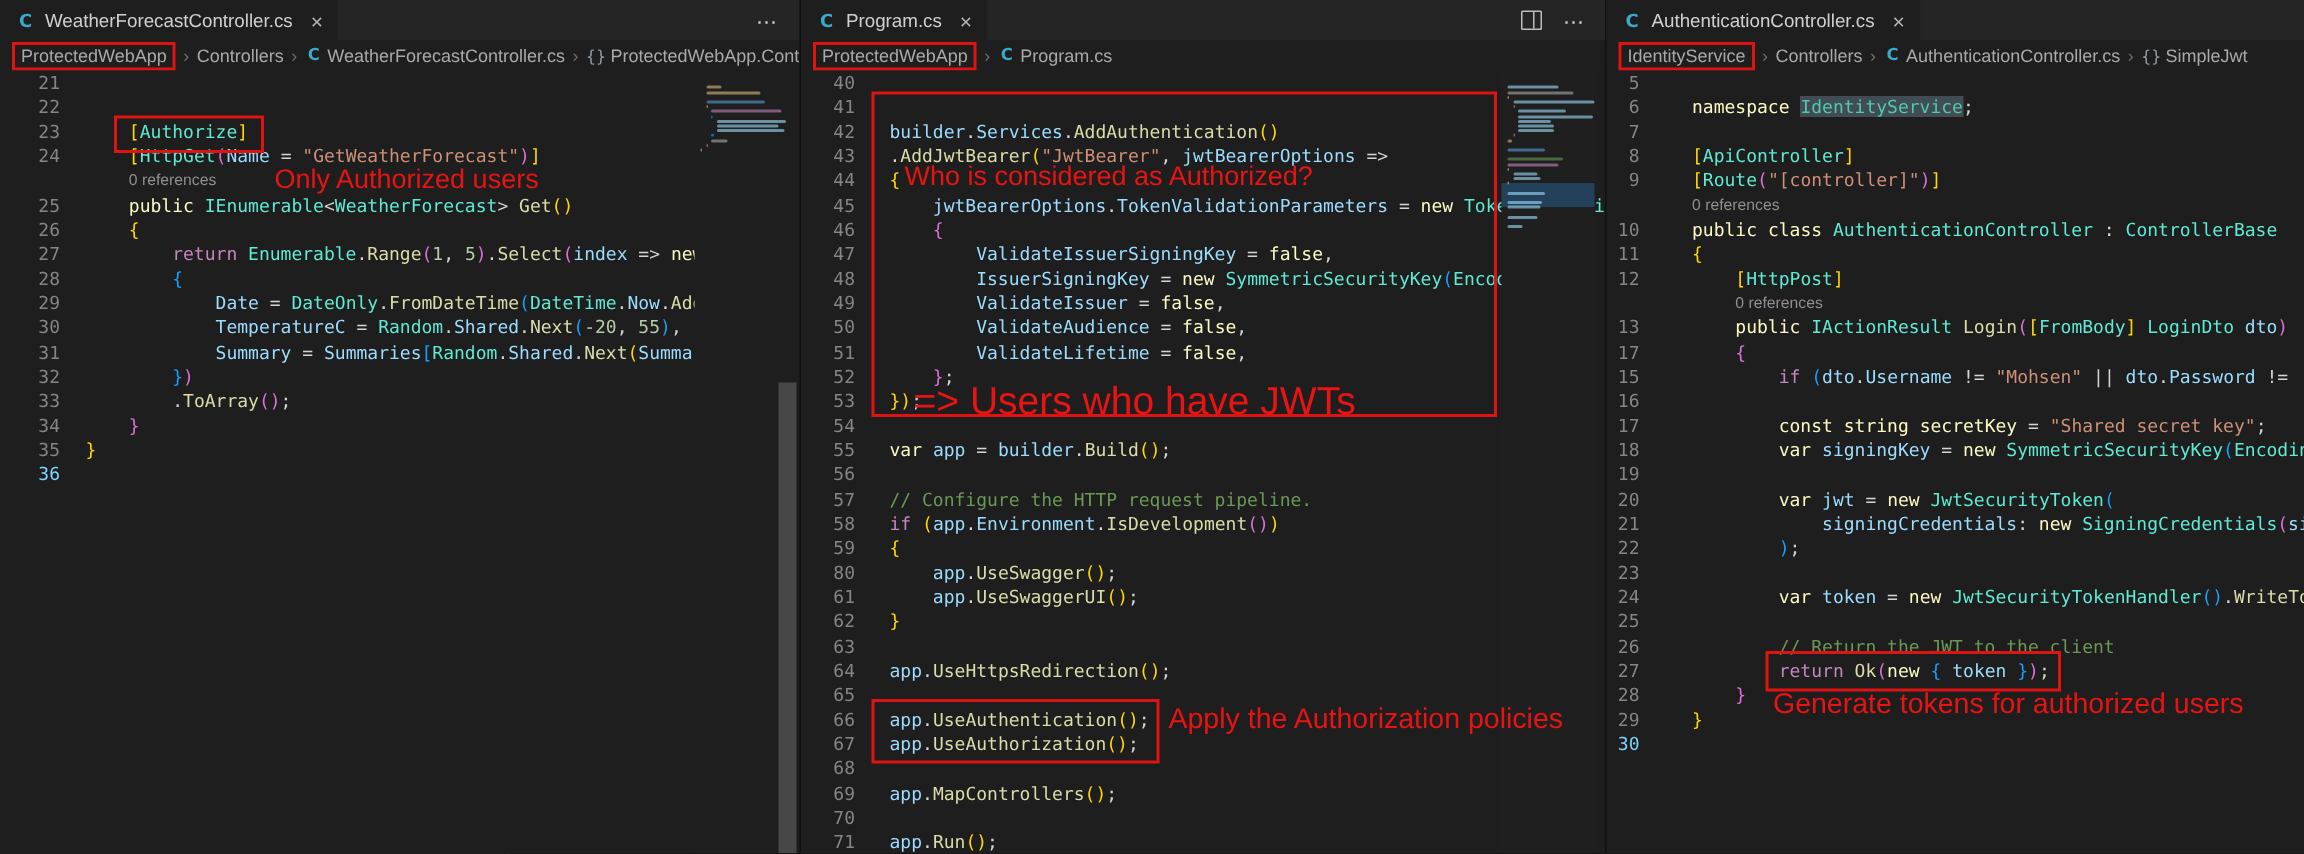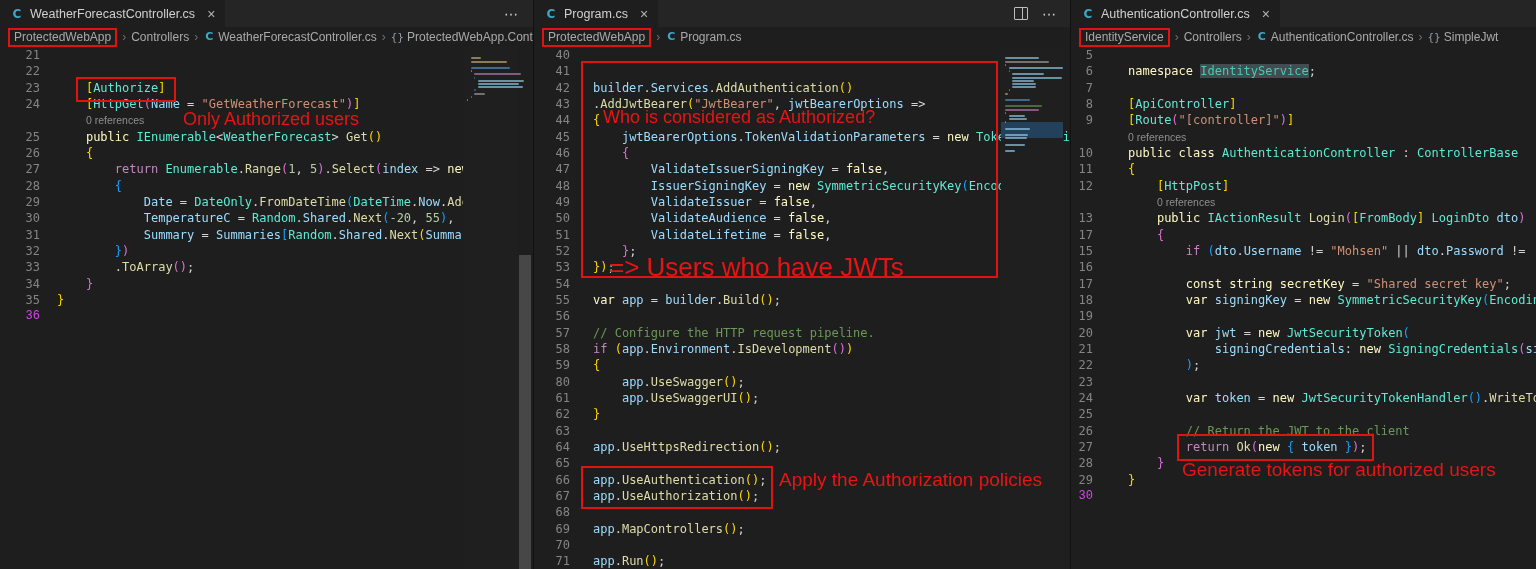--- a/index.html
+++ b/index.html
@@ -25,21 +25,21 @@
               white-space:nowrap;overflow:hidden;color:#a9a9a9;font-size:12px;padding-left:8px;background:#1e1e1e;}
   .crumb{display:inline-flex;align-items:center;gap:3px;cursor:pointer;}
   .crumb.boxed{border:2px solid #e01313;padding:0 4px;height:15px;}
   .crumb-sep{color:#6f6f6f;margin:0 5px;font-size:12px;}
   .braces-ico{color:#9099a1;font-size:11px;font-family:"DejaVu Sans Mono",monospace;}
   .breadcrumb .csicon{width:12px;font-size:11px;}
   
   .editor{position:absolute;top:47px;left:0;right:0;bottom:0;overflow:hidden;}
   .row{height:16.33px;line-height:16.33px;white-space:nowrap;display:flex;}
   .num{display:inline-block;text-align:right;color:#858585;font-family:"DejaVu Sans Mono",monospace;font-size:12px;flex:none;}
-  .num.dim{color:#d946ef;font-family:Liberation Mono, monospace;}
+  .num.dim{color:#7dd3fc;}
   .g0 .num{width:40px;} .g1 .num{width:36px;} .g2 .num{width:22px;}
   .code{white-space:pre;font-family:"DejaVu Sans Mono",monospace;font-size:12px;color:#d4d4d4;}
   .g0 .code{margin-left:17px;} .g1 .code{margin-left:23px;} .g2 .code{margin-left:35px;}
   .lens-text{color:#8f8f8f;font-size:10.5px;font-family:"Liberation Sans",sans-serif;}
   .tk-k{color:#fef9c3;} .tk-c{color:#c586c0;} .tk-t{color:#5eead4;} .tk-f{color:#dcdcaa;}
   .tk-s{color:#ce9178;} .tk-n{color:#b5cea8;} .tk-m{color:#6a9955;} .tk-v{color:#9cdcfe;}
   .tk-cv{color:#fef9c3;} .tk-p{color:#d4d4d4;} .tk-y{color:#ffd700;} .tk-u{color:#da70d6;}
   .tk-b{color:#179fff;} .tk-hl{color:#4ec9b0;background:#414d52;}
   
   .minimap{position:absolute;top:0;bottom:0;background:#1f1f1f;}

